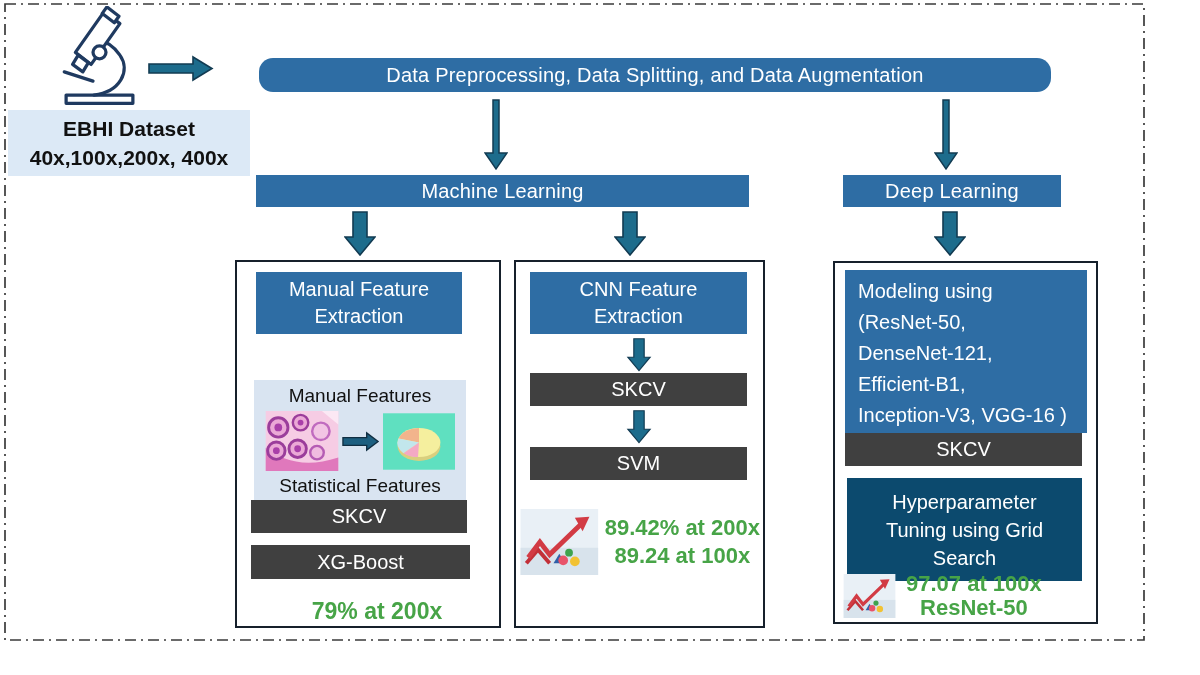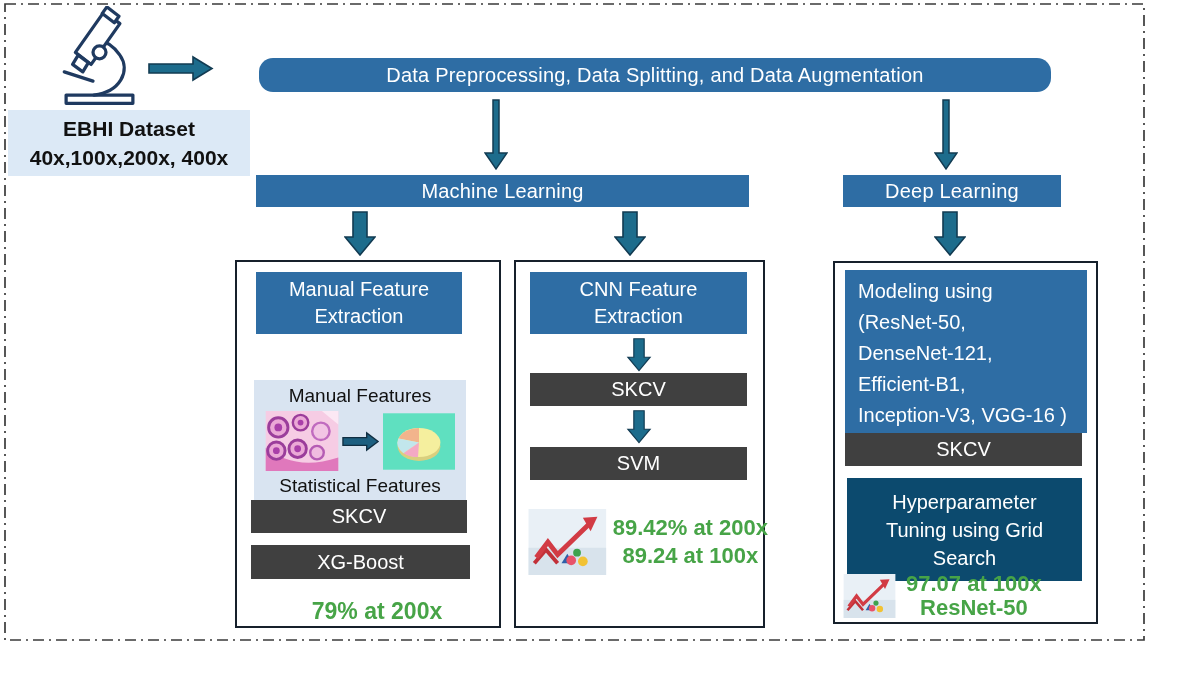--- a/index.html
+++ b/index.html
@@ -71,21 +71,21 @@
   .chart-md{width:80px;height:66px;}
   .chart-sm3{width:57px;height:44px;}
 
   
   .col2-header{left:14px;top:10px;width:217px;height:62px;}
   .col2-arrow{position:absolute;left:108px;width:30px;height:34px;}
   .col2-a1{top:76px;}
   .col2-a2{top:148px;}
   .col2-skcv{left:14px;top:111px;width:217px;height:33px;}
   .col2-svm{left:14px;top:185px;width:217px;height:33px;}
-  .col2-result{left:12px;top:242px;width:240px;height:76px;gap:6px;}
+  .col2-result{left:4px;top:242px;width:240px;height:76px;gap:6px;}
   .result-lines{display:flex;flex-direction:column;align-items:center;}
   .col2-result .result-text{font-size:22px;line-height:28px;white-space:nowrap;}
 
   
   .col3-model{
     position:absolute;left:10px;top:7px;width:242px;height:163px;background:#2E6DA4;color:#ffffff;
     font-size:20px;line-height:31px;padding:6px 0 0 13px;box-sizing:border-box;text-align:left;
   }
   .col3-skcv{left:10px;top:170px;width:237px;height:33px;}
   .col3-hyper{

